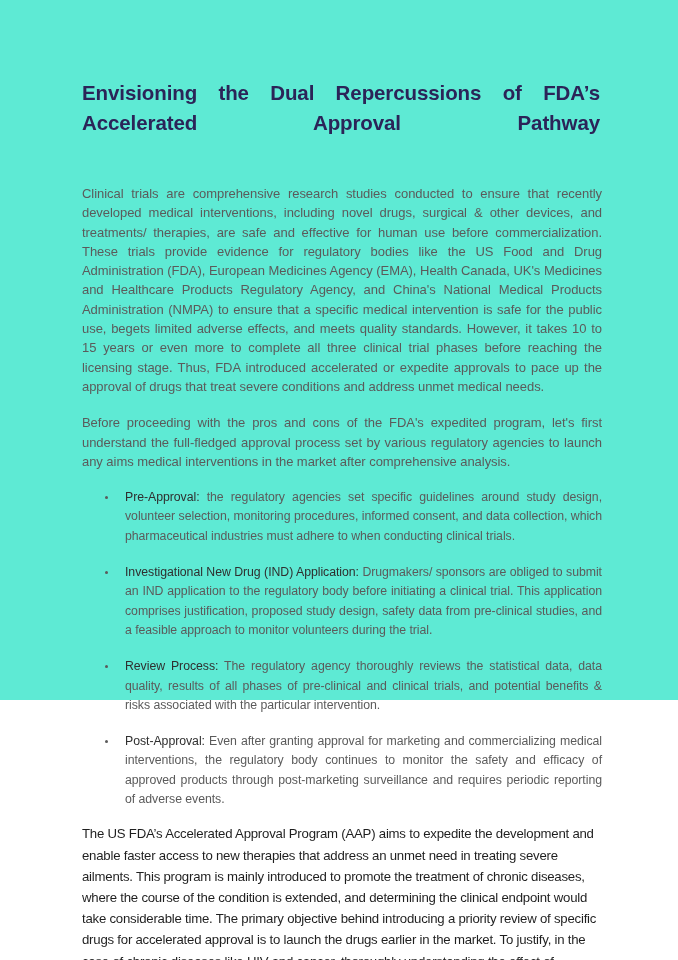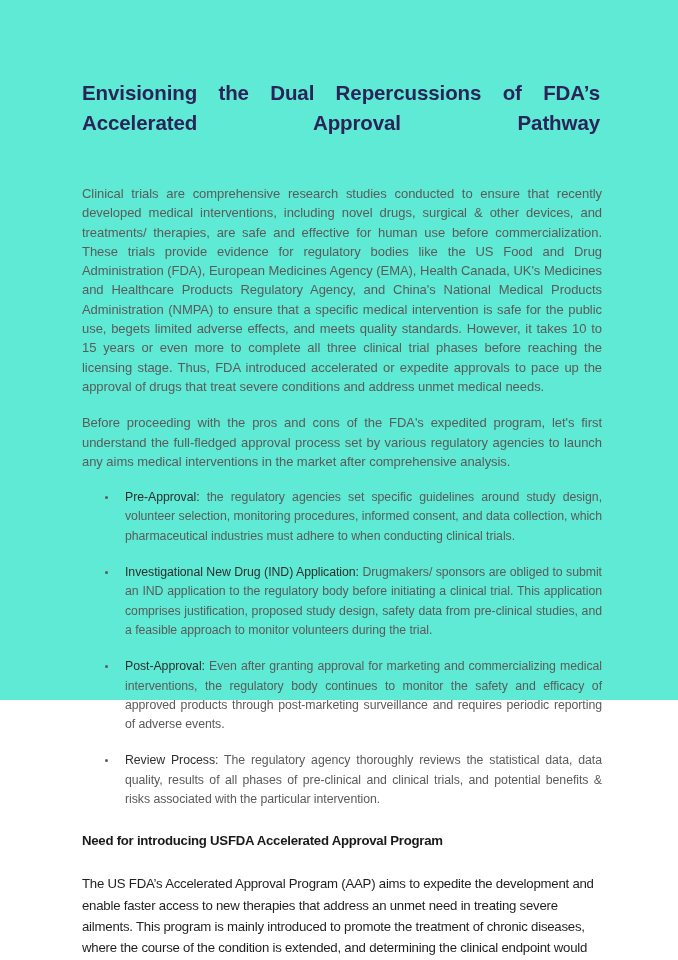--- a/index.html
+++ b/index.html
@@ -122,26 +122,25 @@
 
     <li class="bullet-item">
       <span class="bullet-dot"></span><span class="bullet-lead">Pre-Approval:</span><span> the regulatory agencies set specific guidelines around study design, volunteer selection, monitoring procedures, informed consent, and data collection, which pharmaceutical industries must adhere to when conducting clinical trials.</span>
     </li>
 
     <li class="bullet-item">
       <span class="bullet-dot"></span><span class="bullet-lead">Investigational New Drug (IND) Application:</span><span> Drugmakers/ sponsors are obliged to submit an IND application to the regulatory body before initiating a clinical trial. This application comprises justification, proposed study design, safety data from pre-clinical studies, and a feasible approach to monitor volunteers during the trial.</span>
     </li>
 
     <li class="bullet-item">
-      <span class="bullet-dot"></span><span class="bullet-lead">Post-Approval:</span><span> Even after granting approval for marketing and commercializing medical interventions, the regulatory body continues to monitor the safety and efficacy of approved products through post-marketing surveillance and requires periodic reporting of adverse events.</span>
+      <span class="bullet-dot"></span><span class="bullet-lead">Review Process:</span><span> The regulatory agency thoroughly reviews the statistical data, data quality, results of all phases of pre-clinical and clinical trials, and potential benefits &amp; risks associated with the particular intervention.</span>
     </li>
 
     <li class="bullet-item">
-      <span class="bullet-dot"></span><span class="bullet-lead">Review Process:</span><span> The regulatory agency thoroughly reviews the statistical data, data quality, results of all phases of pre-clinical and clinical trials, and potential benefits &amp; risks associated with the particular intervention.</span>
+      <span class="bullet-dot"></span><span class="bullet-lead">Post-Approval:</span><span> Even after granting approval for marketing and commercializing medical interventions, the regulatory body continues to monitor the safety and efficacy of approved products through post-marketing surveillance and requires periodic reporting of adverse events.</span>
     </li>
 
   </ul>
 
-  <h2 class="section-heading">Need for introducing USFDA Accelerated Approval Program</h2>
 
   <p class="closing-para">The US FDA’s Accelerated Approval Program (AAP) aims to expedite the development and enable faster access to new therapies that address an unmet need in treating severe ailments. This program is mainly introduced to promote the treatment of chronic diseases, where the course of the condition is extended, and determining the clinical endpoint would take considerable time. The primary objective behind introducing a priority review of specific drugs for accelerated approval is to launch the drugs earlier in the market. To justify, in the case of chronic diseases like HIV and cancer, thoroughly understanding the effect of medications with precision can take a long time, which results in delayed drug approval.</p>
 
 </div>
 
 </body></html>

